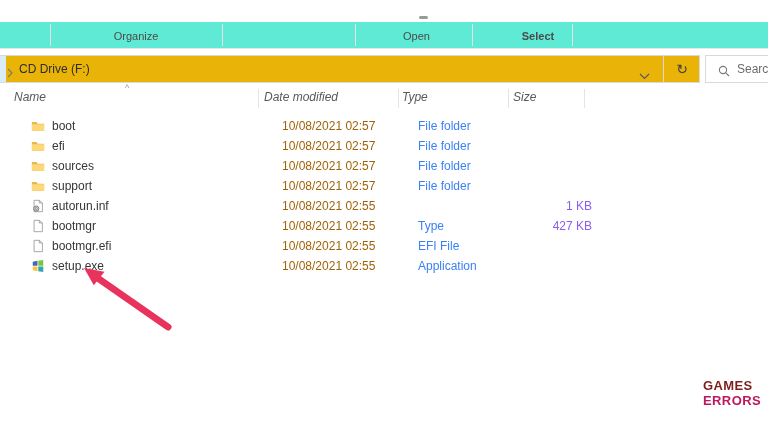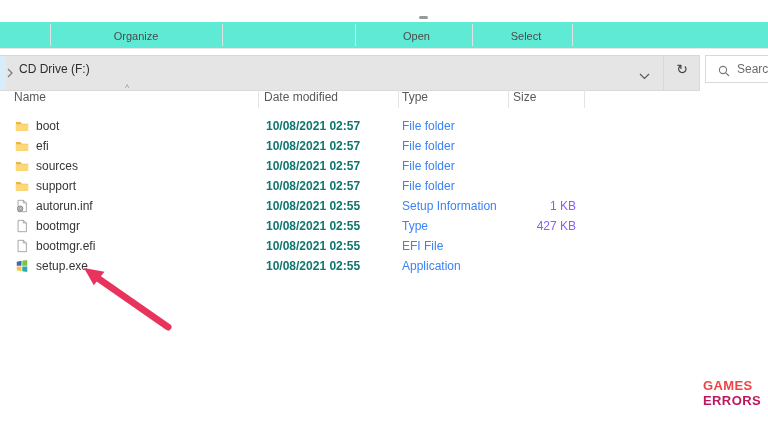--- a/index.html
+++ b/index.html
@@ -7,48 +7,48 @@
     width:768px;height:427px;position:relative;overflow:hidden;
     background:#ffffff;font-family:"Liberation Sans",sans-serif;
     -webkit-font-smoothing:antialiased;
   }
   
   .ribbon{position:absolute;left:0;top:22px;width:768px;height:26px;
     background:#5eead4;border-bottom:1px solid #e6e7e8;}
   .ribbon-group-label{position:absolute;top:8px;font-size:11px;color:#4b4b4b;
     text-align:center;white-space:nowrap;}
   .rg0{left:50px;width:172px;} .rg1{left:222px;width:133px;}
-  .rg2{left:358px;width:117px;} .rg3{left:476px;width:100px;}
+  .rg2{left:358px;width:117px;} .rg3{left:488px;width:100px;font-weight:bold;}
   .ribbon-divider{position:absolute;top:2px;height:22px;width:1px;background:#e1e2e3;}
   .icon-remnant{position:absolute;left:419px;top:16px;width:9px;height:3px;
     background:#97999b;border-radius:1.5px;}
   
-  .addr-box{position:absolute;left:-1px;top:55px;width:701px;height:36px;
-    border:1px solid #d9d9d9;background:#e5e5e5;box-sizing:border-box;}
+  .addr-box{position:absolute;left:-1px;top:55px;width:701px;height:28px;
+    border:1px solid #d9d9d9;background:#eab308;box-sizing:border-box;}
   .addr-blue{position:absolute;left:0;top:0;width:6px;height:100%;background:#d9ecf9;}
   .addr-crumb-chev{position:absolute;left:7px;top:8px;}
   .addr-text{position:absolute;left:19px;top:0;line-height:26px;font-size:12px;color:#2d2d2d;white-space:nowrap;}
   .addr-drop{position:absolute;left:639px;top:10px;}
   .addr-divider{position:absolute;left:663px;top:0;width:1px;height:100%;background:#d9d9d9;}
   .refresh-btn{position:absolute;left:664px;top:0;width:36px;height:26px;text-align:center;}
   .refresh-glyph{font-family:"DejaVu Sans",sans-serif;font-size:14px;line-height:26px;color:#3f3f3f;}
   .search-box{position:absolute;left:705px;top:55px;width:140px;height:28px;
     border:1px solid #d9d9d9;background:#fff;box-sizing:border-box;}
   .search-text{position:absolute;left:31px;top:0;line-height:26px;font-size:12px;color:#6b6b6b;white-space:nowrap;}
   .search-mag{position:absolute;left:12px;top:7px;}
   
-  .col-hdr{position:absolute;top:90px;font-size:12px;color:#595959;white-space:nowrap;}
+  .col-hdr{position:absolute;top:90px;font-size:12px;color:#595959;white-space:nowrap;font-style:italic;}
   .sort-chev{position:absolute;left:125px;top:83px;font-size:9px;color:#9a9a9a;}
   .hdr-divider{position:absolute;top:89px;height:19px;width:1px;background:#e4e4e4;}
   
-  .file-list{position:absolute;left:0;top:116px;width:640px;}
+  .file-list{position:absolute;left:16px;top:116px;width:640px;}
   .row{position:relative;height:20px;width:640px;}
   .cell-icon{position:absolute;left:15px;top:3px;width:14px;height:14px;}
   .cell-name{position:absolute;left:36px;top:0;line-height:20px;font-size:12px;color:#353535;white-space:nowrap;}
-  .cell-date{position:absolute;left:266px;top:0;line-height:20px;font-size:12px;color:#0f766e;white-space:nowrap;font-weight:bold;}
+  .cell-date{position:absolute;left:266px;top:0;line-height:20px;font-size:12px;color:#a16207;white-space:nowrap;}
   .cell-type{position:absolute;left:402px;top:0;line-height:20px;font-size:12px;color:#3b82f6;white-space:nowrap;}
   .cell-size{position:absolute;left:456px;top:0;width:120px;text-align:right;line-height:20px;font-size:12px;color:#8b5cf6;white-space:nowrap;}
   
   .overlay{position:absolute;left:0;top:0;width:768px;height:427px;pointer-events:none;}
   
   .watermark{position:absolute;left:703px;top:378px;font-size:13px;font-weight:bold;
     letter-spacing:0.4px;line-height:15px;white-space:nowrap;}
 </style>
 </head>
 <body>
@@ -162,21 +162,20 @@
     <span class="cell-icon">
       <svg width="14" height="14" viewBox="0 0 16 16">
         <path d="M3.5 1.5h6L13 4.5v10h-9.5z" fill="#ffffff" stroke="#9b9b9b" stroke-width="1"></path>
         <path d="M9.5 1.5v3H13" fill="none" stroke="#9b9b9b" stroke-width="1"></path>
         <circle cx="6" cy="11" r="3" fill="#c6cdd2" stroke="#6f777d" stroke-width="1"></circle>
         <circle cx="6" cy="11" r="1.1" fill="#ffffff" stroke="#6f777d" stroke-width="0.8"></circle>
       </svg>
     </span>
     <span class="cell-name">autorun.inf</span>
     <span class="cell-date">10/08/2021 02:55</span>
-    <span class="cell-type">Setup Information</span>
     <span class="cell-size">1 KB</span>
   </div>
 
   <div class="row">
     <span class="cell-icon">
       <svg width="14" height="14" viewBox="0 0 16 16">
         <path d="M3.5 1.5h6L13 4.5v10h-9.5z" fill="#ffffff" stroke="#9b9b9b" stroke-width="1"></path>
         <path d="M9.5 1.5v3H13" fill="none" stroke="#9b9b9b" stroke-width="1"></path>
       </svg>
     </span>
@@ -213,15 +212,15 @@
   </div>
 
 </div>
 
 <svg class="overlay" viewBox="0 0 768 427">
   <line x1="168" y1="327" x2="99" y2="279" stroke="#e8345c" stroke-width="7" stroke-linecap="round"></line>
   <polygon points="84,268 104.5,271.8 93.8,285.2" fill="#e8345c"></polygon>
 </svg>
 
 <div class="watermark">
-  <div style="color:#ef4444">GAMES</div>
+  <div style="color:#7f1d1d">GAMES</div>
   <div style="color:#be185d">ERRORS</div>
 </div>
 
 </body></html>

